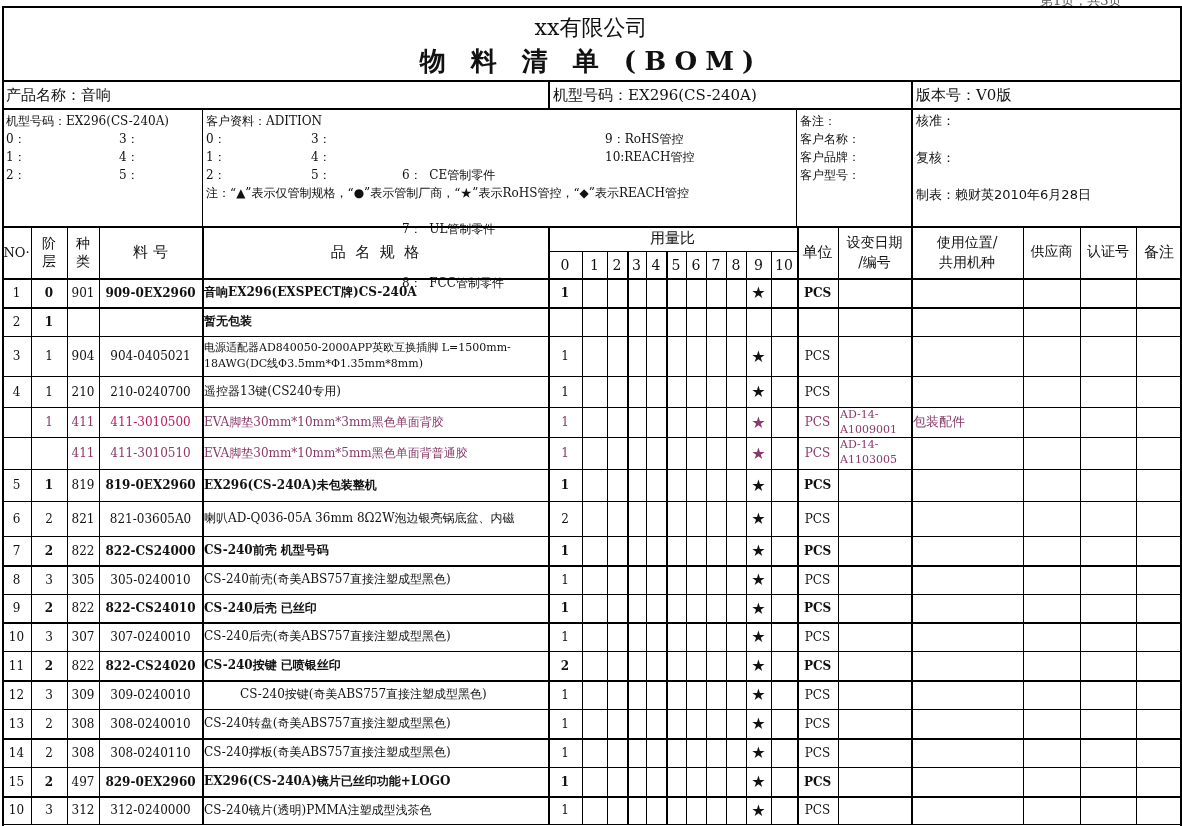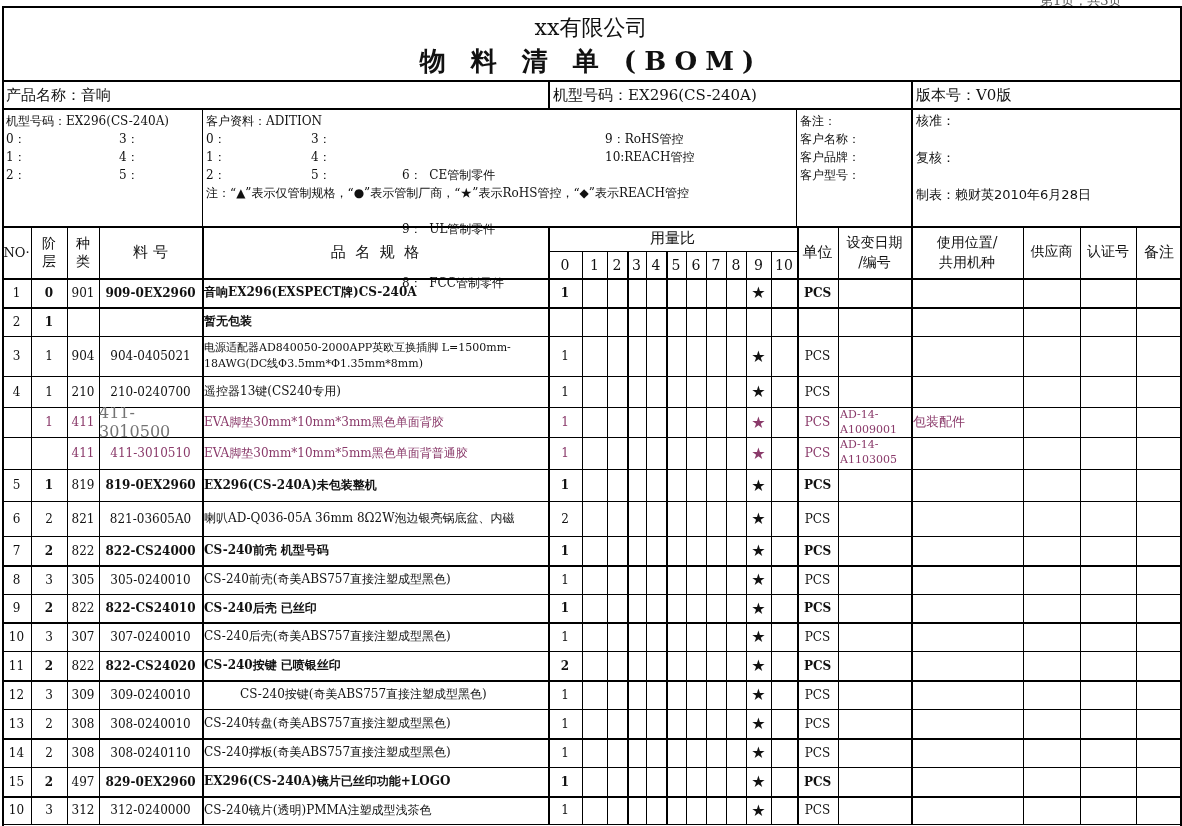--- a/index.html
+++ b/index.html
@@ -48,21 +48,21 @@
     <div>2：</div>
     <div>注：“▲”表示仅管制规格，“●”表示管制厂商，“★”表示RoHS管控，“◆”表示REACH管控</div>
   </div>
   <div class="abs small" style="left:311px;top:130px">
     <div>3：</div>
     <div>4：</div>
     <div>5：</div>
   </div>
   <div class="abs small" style="left:402px;top:130px;white-space:pre">
     <div>6：  CE管制零件</div>
-    <div>9：  UL管制零件</div>
+    <div>7：  UL管制零件</div>
     <div>8：  FCC管制零件</div>
   </div>
   <div class="abs small" style="left:605px;top:130px">
     <div>9：RoHS管控</div>
     <div>10:REACH管控</div>
   </div>
 
   <div class="abs small" style="left:800px;top:112px">
     <div>备注：</div>
     <div>客户名称：</div>
@@ -208,21 +208,21 @@
         <div class="cell center" style="left: 548px; width: 34px; top: 376px; height: 31px; font-size: 12px;">1</div>
         <div class="cell center" style="left: 746px; width: 25px; top: 376px; height: 31px; font-size: 16px;">★</div>
         <div class="cell center" style="left: 797px; width: 41px; top: 376px; height: 31px; font-size: 12px;">PCS</div>
         <div class="cell center" style="left: 839px; width: 72px; top: 376px; height: 31px; font-size: 11px; justify-content: flex-start; align-items: flex-start;"></div>
         <div class="cell center" style="left: 913px; width: 110px; top: 376px; height: 31px; font-size: 13px; justify-content: flex-start;"></div>
       </div>
       <div style="position: absolute; left: 0px; top: 0px;">
         <div class="cell center" style="left: 2px; width: 29px; top: 407px; height: 30px; font-size: 12px; color: rgb(138, 58, 106);"></div>
         <div class="cell center" style="left: 31px; width: 36px; top: 407px; height: 30px; font-size: 12px; color: rgb(138, 58, 106);">1</div>
         <div class="cell center" style="left: 67px; width: 32px; top: 407px; height: 30px; font-size: 12px; color: rgb(138, 58, 106);">411</div>
-        <div class="cell center" style="left: 99px; width: 103px; top: 407px; height: 30px; font-size: 16px; color: #737373;">411-3010500</div>
+        <div class="cell center" style="left: 99px; width: 103px; top: 407px; height: 30px; font-size: 12px; color: #be185d;">411-3010500</div>
         <div class="cell center" style="left: 204px; width: 344px; top: 407px; height: 30px; font-size: 12px; color: rgb(138, 58, 106); justify-content: flex-start;">EVA脚垫30mm*10mm*3mm黑色单面背胶</div>
         <div class="cell center" style="left: 548px; width: 34px; top: 407px; height: 30px; font-size: 12px; color: rgb(138, 58, 106);">1</div>
         <div class="cell center" style="left: 746px; width: 25px; top: 407px; height: 30px; font-size: 16px; color: rgb(138, 58, 106);">★</div>
         <div class="cell center" style="left: 797px; width: 41px; top: 407px; height: 30px; font-size: 12px; color: rgb(138, 58, 106);">PCS</div>
         <div class="cell center" style="left: 839px; width: 72px; top: 407px; height: 30px; font-size: 11px; color: rgb(138, 58, 106); justify-content: flex-start; align-items: flex-start;">
           <div style="line-height:15px;padding-left:1px">AD-14-<br>A1009001</div>
         </div>
         <div class="cell center" style="left: 913px; width: 110px; top: 407px; height: 30px; font-size: 13px; color: rgb(138, 58, 106); justify-content: flex-start;">包装配件</div>
       </div>
       <div style="position: absolute; left: 0px; top: 0px;">

